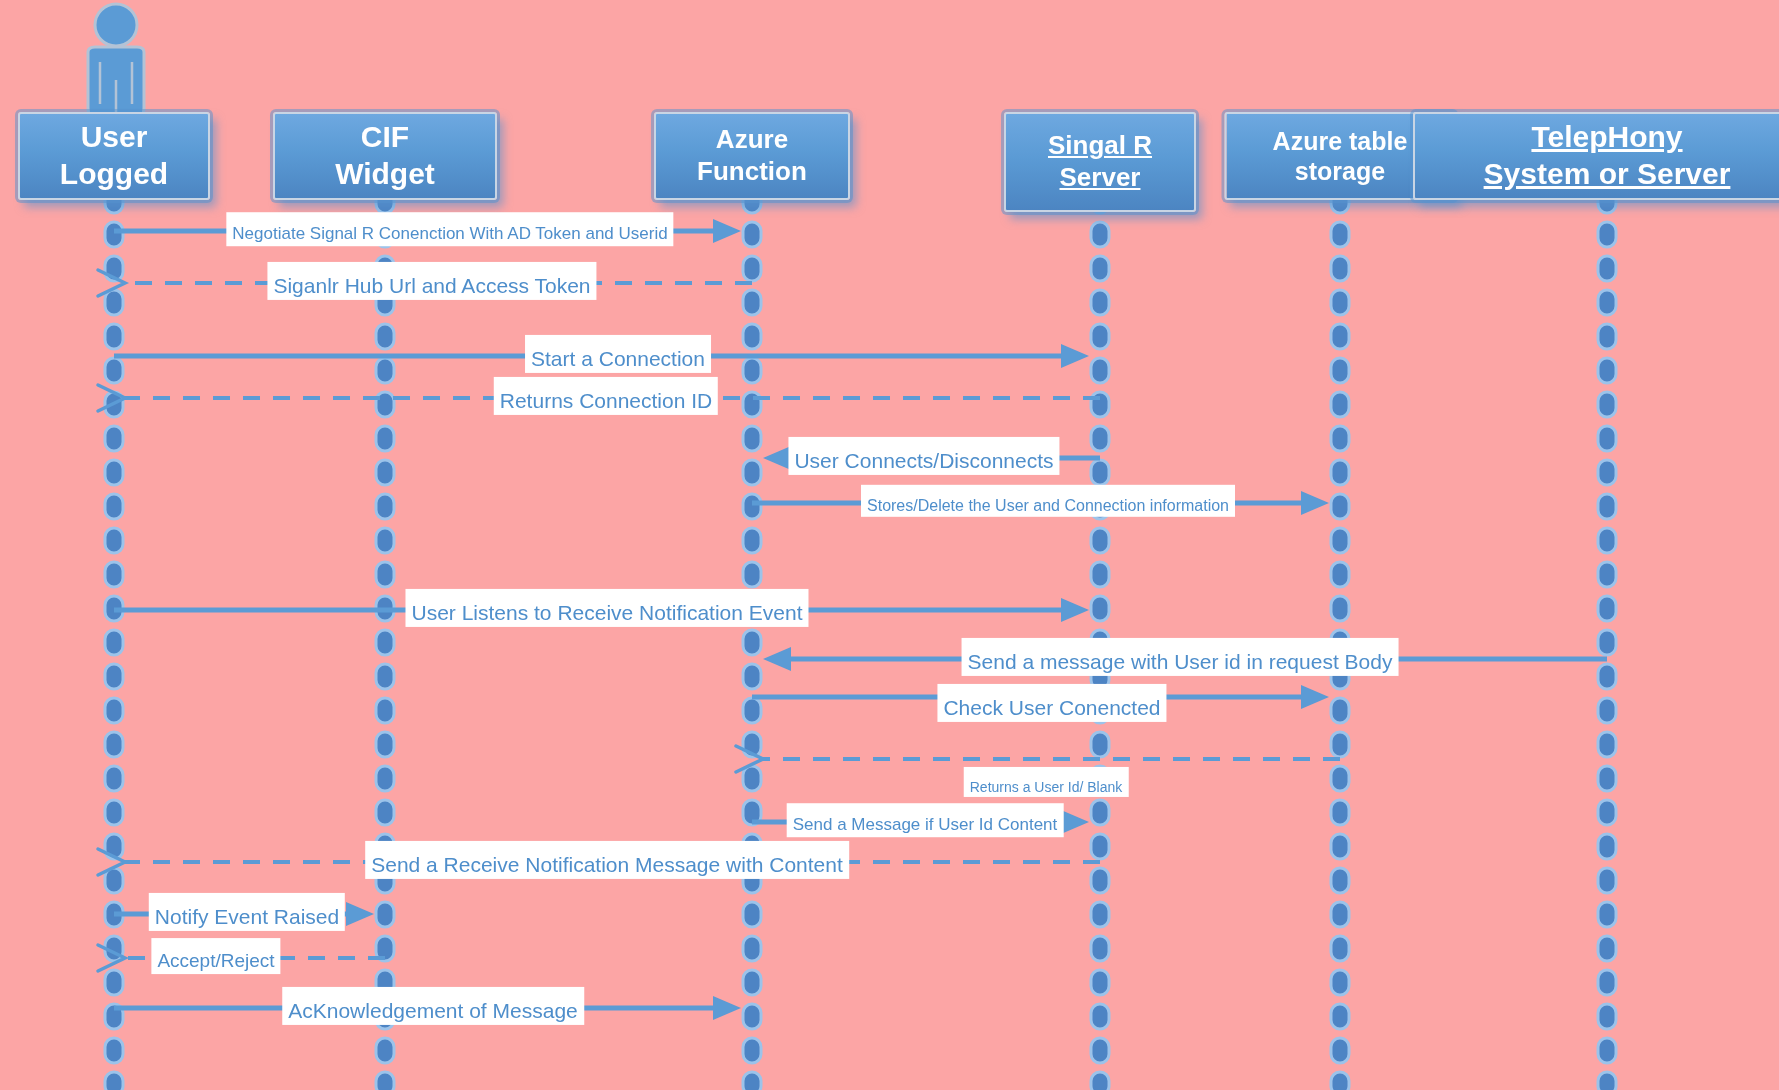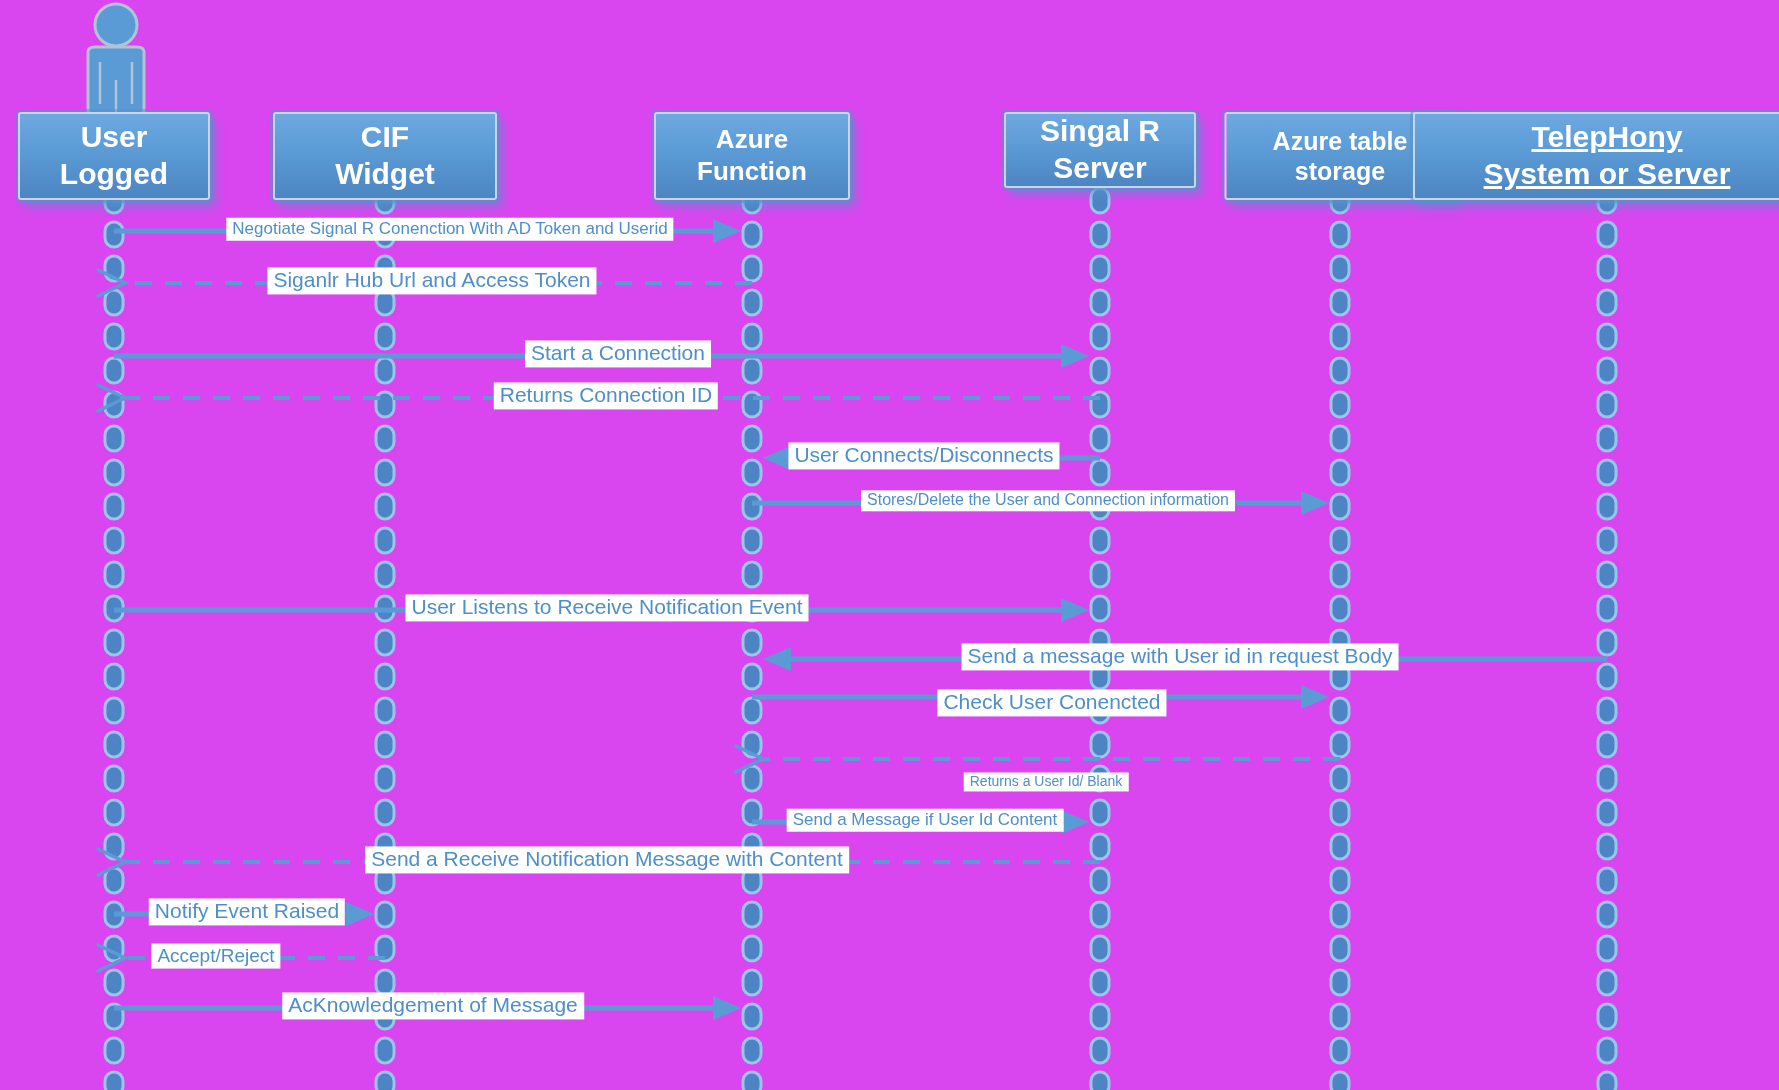--- a/index.html
+++ b/index.html
@@ -1,26 +1,26 @@
 <!DOCTYPE html>
 <html><head>
 <meta charset="utf-8">
 <style>
   html,body{margin:0;padding:0;background:#000;}
-  #stage{position:relative;width:1779px;height:1090px;background:#d946ef;overflow:hidden;
+  #stage{position:relative;width:1779px;height:1090px;background:#fca5a5;overflow:hidden;
          font-family:"Liberation Sans",sans-serif;}
   #diagram-svg{position:absolute;left:0;top:0;z-index:1;}
   .lifeline-box{position:absolute;z-index:3;display:flex;align-items:center;justify-content:center;
     text-align:center;white-space:pre-line;color:#fff;font-weight:bold;line-height:1.22;
     background:linear-gradient(180deg,#6ea8e0 0%,#5b9bd5 45%,#4c85c2 100%);
     border:2px solid #c9d5e4;border-radius:3px;box-sizing:border-box;
     box-shadow:0 0 0 3px rgba(86,145,205,.5), 6px 7px 10px rgba(86,145,205,.6);
     transform:translateX(-50%);}
   .msg-label{position:absolute;z-index:4;transform:translate(-50%,-50%);
-    background:#fff;color:#4e8ecb;padding:1px 6px 2px;white-space:nowrap;line-height:1.15;}
+    background:#fff;color:#4e8ecb;padding:12px 6px 2px;white-space:nowrap;line-height:1.15;}
   #actor-icon{position:absolute;z-index:2;}
 </style>
 </head>
 <body>
 
 <div id="stage">
 
   <svg id="actor-icon" width="120" height="120" viewBox="0 0 120 120" style="left:55px;top:0px;">
     <circle cx="61" cy="25" r="21" fill="#5b9bd5" stroke="#b3c3d6" stroke-width="3"></circle>
     <path d="M33 52 Q33 47 40 47 L82 47 Q89 47 89 52 L89 108 Q89 118 80 118 L42 118 Q33 118 33 108 Z" fill="#5b9bd5" stroke="#b3c3d6" stroke-width="3"></path>
@@ -72,21 +72,21 @@
       <polygon points="741,1008 713,996 713,1020" fill="#5b9bd5"></polygon>
     </svg>
 
   <div id="boxes">
       <div class="lifeline-box" style="left: 114px; top: 112px; width: 192px; height: 88px; font-size: 30px;">User
 Logged</div>
       <div class="lifeline-box" style="left: 385px; top: 112px; width: 224px; height: 88px; font-size: 30px;">CIF
 Widget</div>
       <div class="lifeline-box" style="left: 752px; top: 112px; width: 196px; height: 88px; font-size: 26px;">Azure
 Function</div>
-      <div class="lifeline-box" style="left: 1100px; top: 112px; width: 192px; height: 76px; font-size: 30px;">Singal R
+      <div class="lifeline-box" style="left: 1100px; top: 112px; width: 192px; height: 100px; font-size: 26px; text-decoration: underline;">Singal R
 Server</div>
       <div class="lifeline-box" style="left: 1340px; top: 112px; width: 231px; height: 88px; font-size: 25px;">Azure table
 storage</div>
       <div class="lifeline-box" style="left: 1607px; top: 112px; width: 388px; height: 88px; font-size: 30px; text-decoration: underline;">TelepHony
 System or Server</div>
     </div>
   <div id="labels">
       <div class="msg-label" style="left: 450px; top: 229px; font-size: 17px;">Negotiate Signal R Conenction With AD Token and Userid</div>
       <div class="msg-label" style="left: 432px; top: 281px; font-size: 21px;">Siganlr Hub Url and Access Token</div>
       <div class="msg-label" style="left: 606px; top: 354px; font-size: 21px; margin-left: 12px;">Start a Connection</div>

